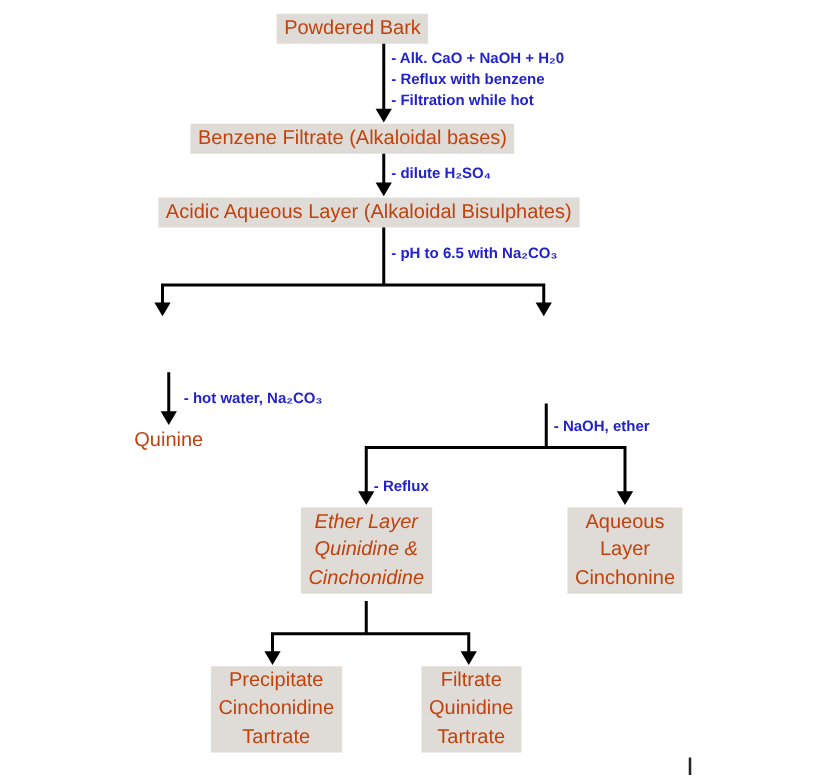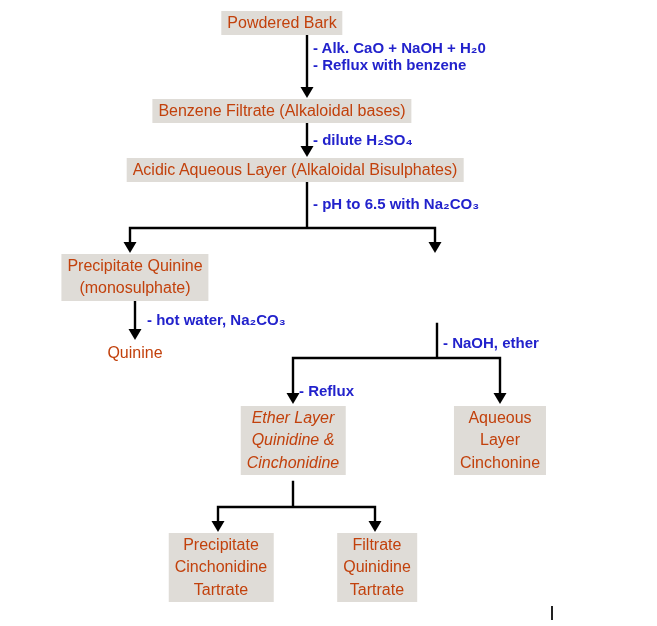--- a/index.html
+++ b/index.html
@@ -29,21 +29,21 @@
     white-space: pre-line;
     z-index: 2;
   }
   .node.plain {
     background: transparent;
     font-size: 16px;
   }
   .ann {
     position: absolute;
     color: var(--ann-color, #2222cc);
-    font-size: 15px;
+    font-size: 12px;
     font-weight: bold;
     line-height: 1.25;
     white-space: pre;
     z-index: 2;
   }
   .cursor {
     position: absolute;
     width: 1.5px;
     height: 14px;
     background: #222222;
@@ -82,22 +82,20 @@
       <polygon points="368.5,521 381.5,521 375,532"></polygon>
     </g>
   </svg>
 
   <div class="node" style="left:282px; top:11px;">Powdered Bark</div>
 
   <div class="node" style="left:282px; top:99px;">Benzene Filtrate (Alkaloidal bases)</div>
 
   <div class="node" style="left:295px; top:158px;">Acidic Aqueous Layer (Alkaloidal Bisulphates)</div>
 
-  <div class="node" style="left:135px; top:254px;">Precipitate Quinine
-(monosulphate)</div>
 
   <div class="node plain" style="left:135px; top:341px;">Quinine</div>
 
 
   <div class="node" style="left:293px; top:406px;font-style:italic;">Ether Layer
 Quinidine &amp;
 Cinchonidine</div>
 
   <div class="node" style="left:500px; top:406px;">Aqueous
 Layer
@@ -106,20 +104,21 @@
   <div class="node" style="left:221px; top:533px;">Precipitate
 Cinchonidine
 Tartrate</div>
 
   <div class="node" style="left:377px; top:533px;">Filtrate
 Quinidine
 Tartrate</div>
 
   <div class="ann" style="left:313px; top:39px;">- Alk. CaO + NaOH + H₂0</div>
   <div class="ann" style="left:313px; top:56px;">- Reflux with benzene</div>
+  <div class="ann" style="left:313px; top:73px;">- Filtration while hot</div>
 
   <div class="ann" style="left:313px; top:131px;">- dilute H₂SO₄</div>
 
   <div class="ann" style="left:313px; top:195px;">- pH to 6.5 with Na₂CO₃</div>
 
   <div class="ann" style="left:147px; top:311px;">- hot water, Na₂CO₃</div>
 
   <div class="ann" style="left:443px; top:334px;">- NaOH, ether</div>
 
   <div class="ann" style="left:299px; top:382px;">- Reflux</div>

